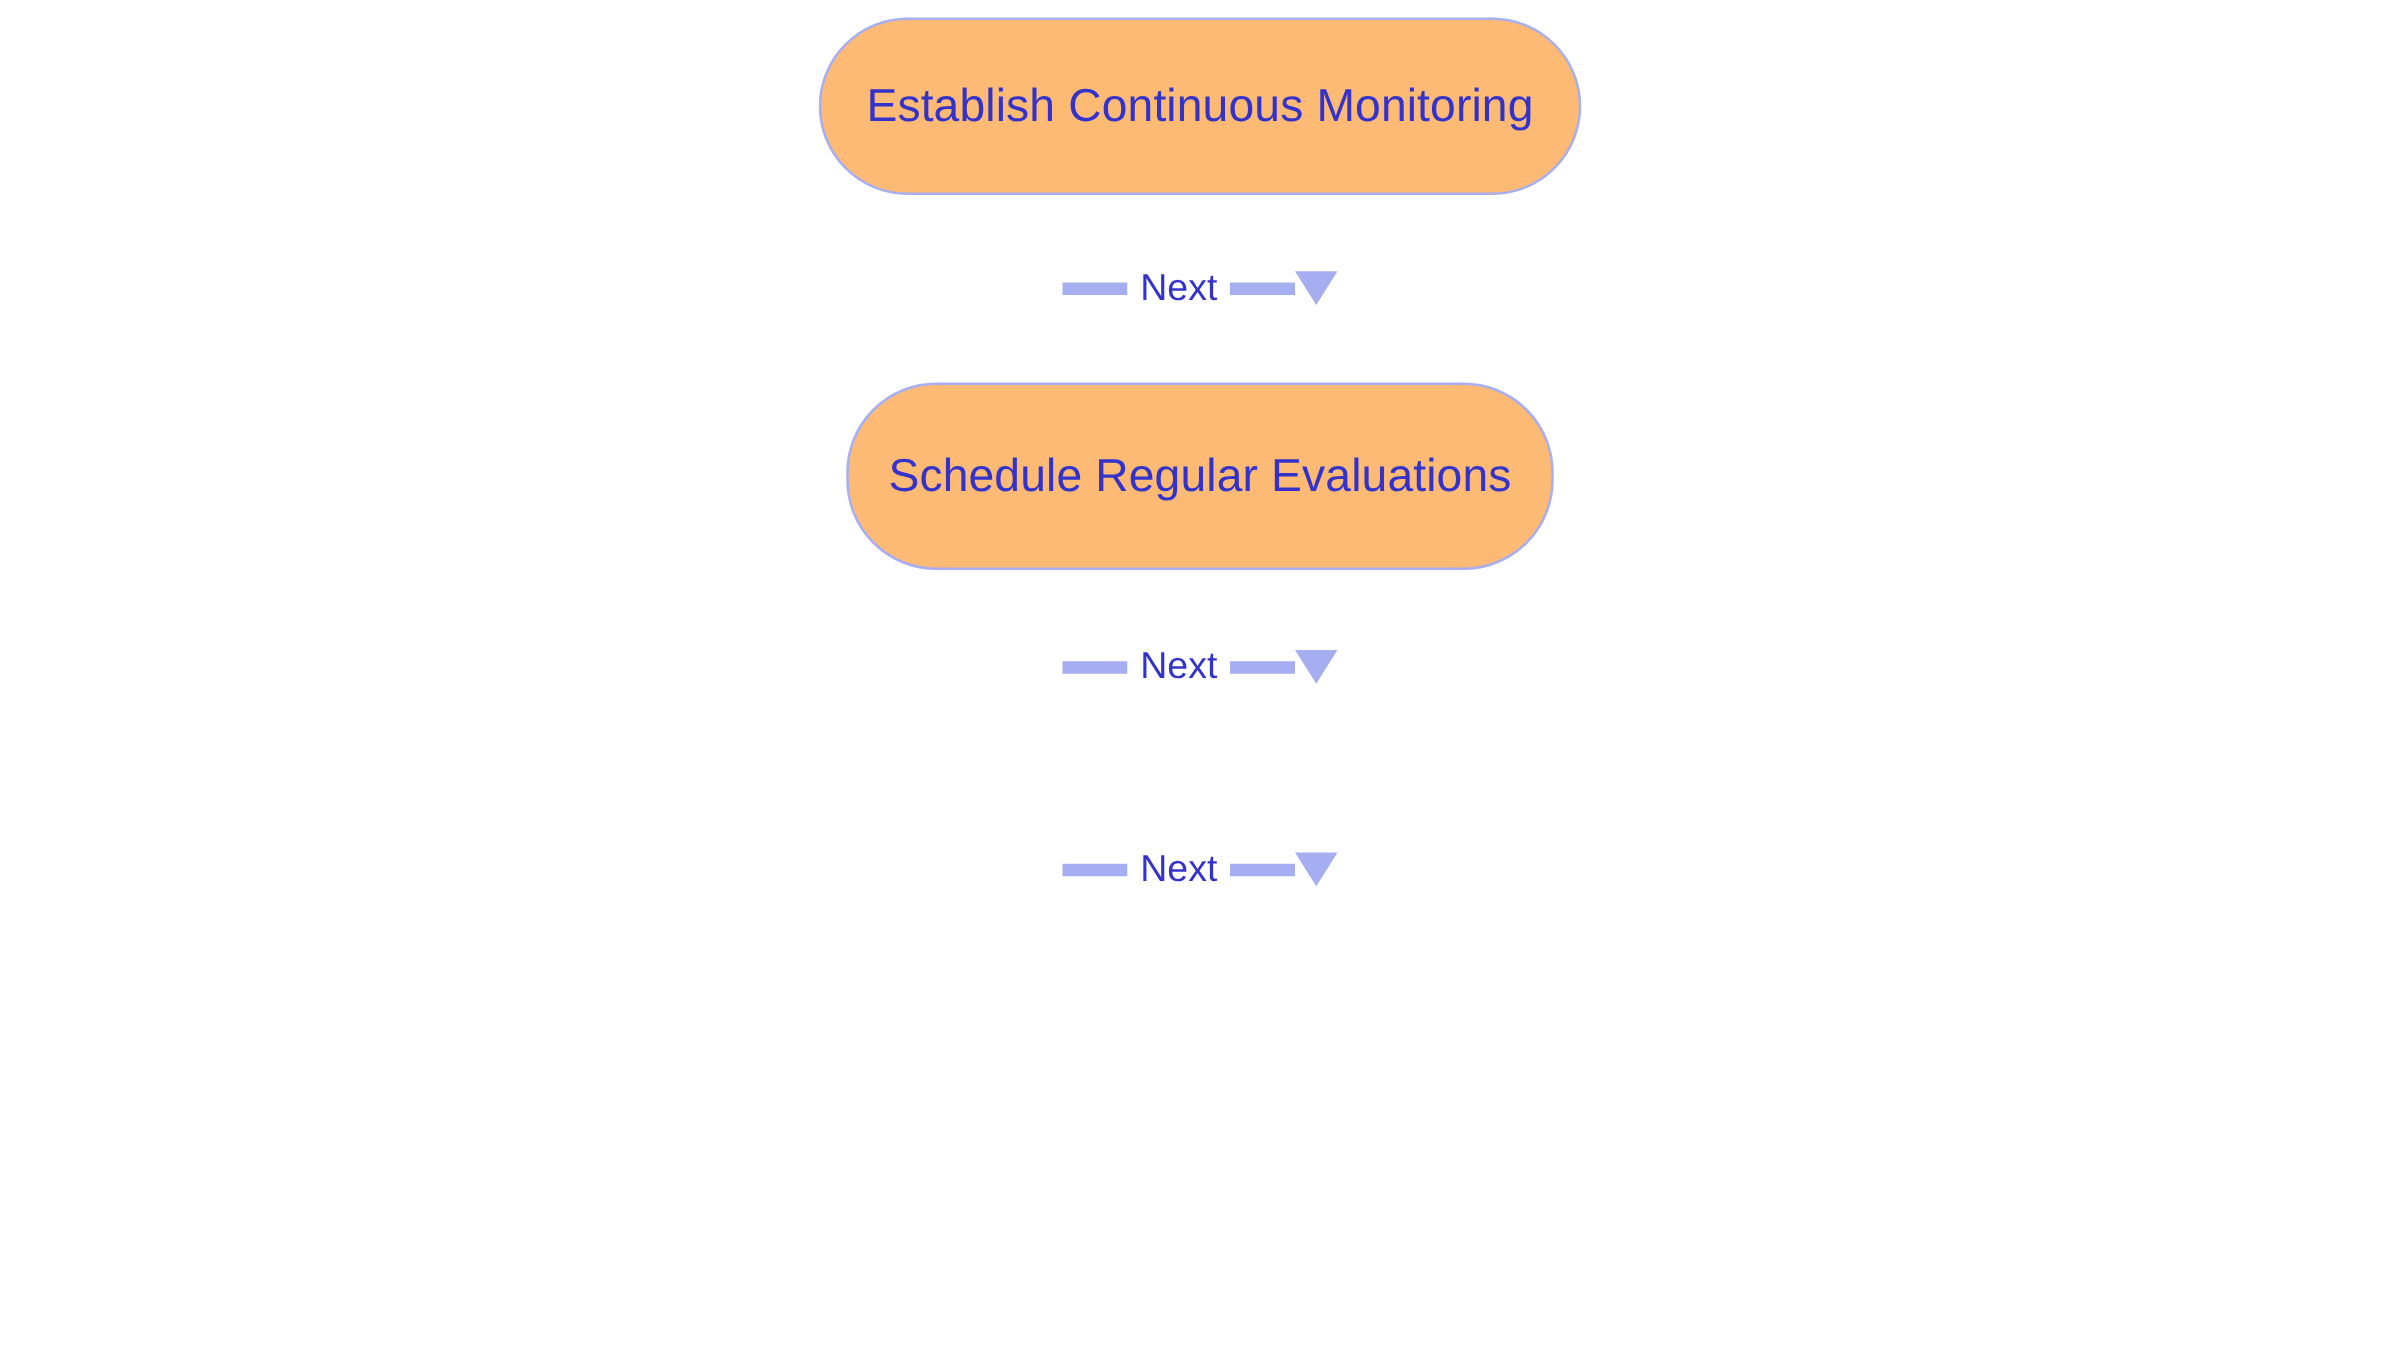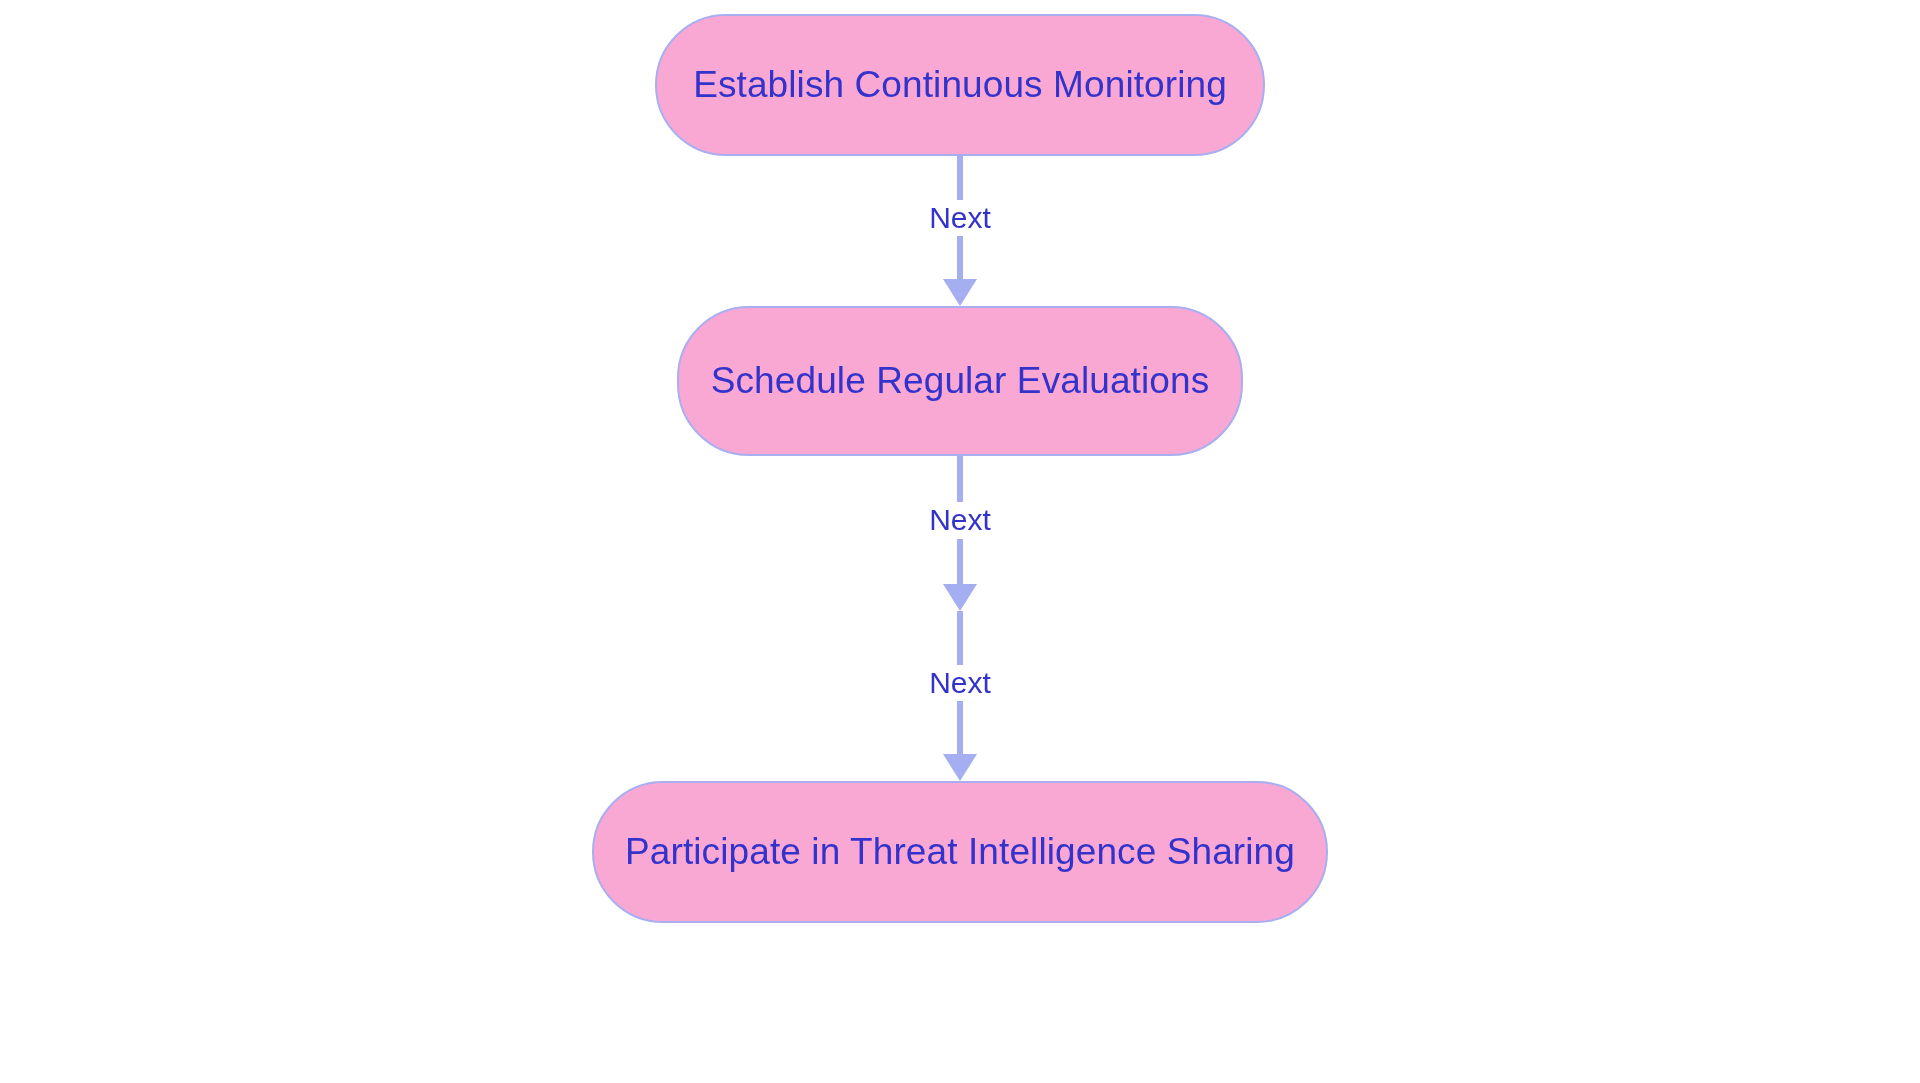--- a/index.html
+++ b/index.html
@@ -33,21 +33,21 @@
     align-items: center;
     justify-content: flex-start;
   }
 
   
   .node {
     box-sizing: border-box;
     display: flex;
     align-items: center;
     justify-content: center;
-    background: #f9a8d4;
+    background: #fdba74;
     border: 2px solid #a8aef0;
     border-radius: 72px;
     color: #3333cc;
     text-align: center;
     line-height: 1.1;
     white-space: nowrap;
   }
   .node-label {
     font-size: 37px;
     color: #3333cc;
@@ -56,21 +56,21 @@
 
   .node-1 { width: 610px; height: 142px; margin-top: 14px; }
   .node-2 { width: 566px; height: 150px; }
   .node-3 { width: 532px; height: 146px; }
   .node-4 { width: 736px; height: 142px; }
 
   
   .connector {
     position: relative;
     display: flex;
-    flex-direction: column;
+    flex-direction: row;
     align-items: center;
     justify-content: center;
     width: 220px;
   }
   .conn-1 { height: 150px; }
   .conn-2 { height: 155px; }
   .conn-3 { height: 170px; }
 
   .conn-line-top {
     width: 6px;
@@ -130,18 +130,15 @@
     </div>
 
 
     <div class="connector conn-3">
       <div class="conn-line-top"></div>
       <div class="conn-label">Next</div>
       <div class="conn-line-bottom"></div>
       <div class="conn-arrow"></div>
     </div>
 
-    <div class="node node-4">
-      <span class="node-label">Participate in Threat Intelligence Sharing</span>
-    </div>
 
   </div>
 </div>
 
 </body></html>

